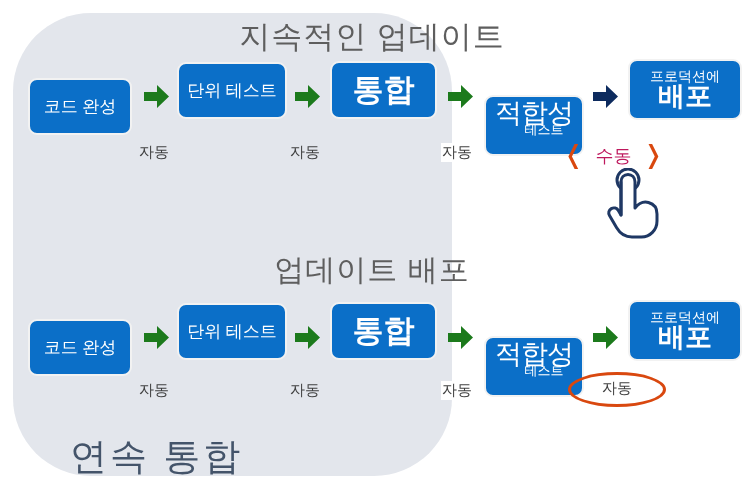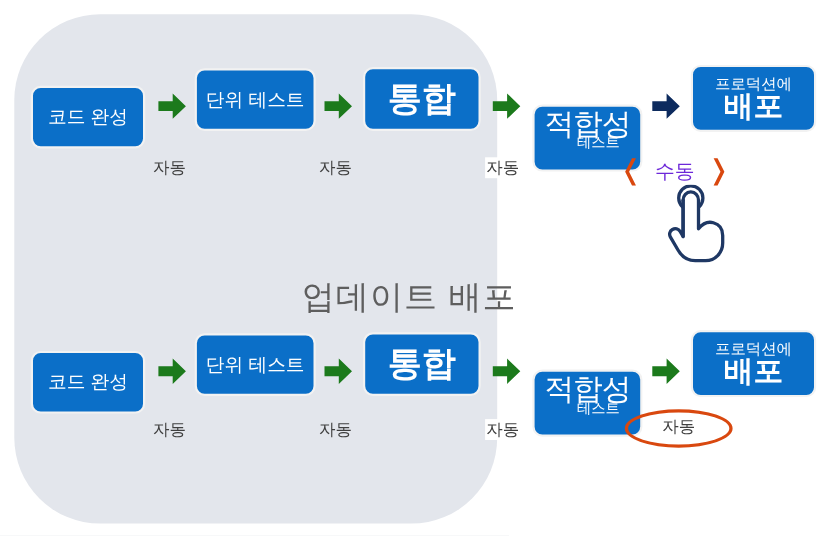--- a/index.html
+++ b/index.html
@@ -101,21 +101,21 @@
     white-space:nowrap;
   }
   .cap.on-grey{background:transparent;}
 
   
   .manual-wrap{position:absolute;left:563px;top:140px;white-space:nowrap;}
   .manual-wrap .brk{
     color:#D9480F;font-size:25px;font-weight:700;vertical-align:-1px;
   }
   .manual-wrap .txt{
-    color:#6d28d9;font-size:18px;margin:0 7px;
+    color:#be185d;font-size:18px;margin:0 7px;
   }
 
   
   .ellipse{
     position:absolute;
     left:568px;top:372px;
     width:98px;height:35px;
     border:3px solid #D9480F;
     border-radius:50%;
     box-sizing:border-box;
@@ -140,20 +140,21 @@
     white-space:nowrap;
   }
 </style>
 </head>
 <body>
 
 <div id="stage">
 
   <div class="ci-region"></div>
 
+  <div class="section-title" id="title-cu">지속적인 업데이트</div>
 
   <div class="row" id="row-top">
 
     <div class="box b1" style="top:0">
       <span class="t-mid">코드 완성</span>
     </div>
 
     <div class="box b2" style="top:0">
       <span class="t-mid">단위 테스트</span>
     </div>
@@ -269,14 +270,15 @@
       </svg>
   </div>
 
   <div class="cap on-grey" style="left:138px;top:381px;">자동</div>
   <div class="cap on-grey" style="left:289px;top:381px;">자동</div>
   <div class="cap" style="left:441px;top:381px;">자동</div>
 
   <div class="ellipse"></div>
   <div class="ellipse-label">자동</div>
 
+  <div class="ci-label">연속 통합</div>
 
 </div>
 
 </body></html>

